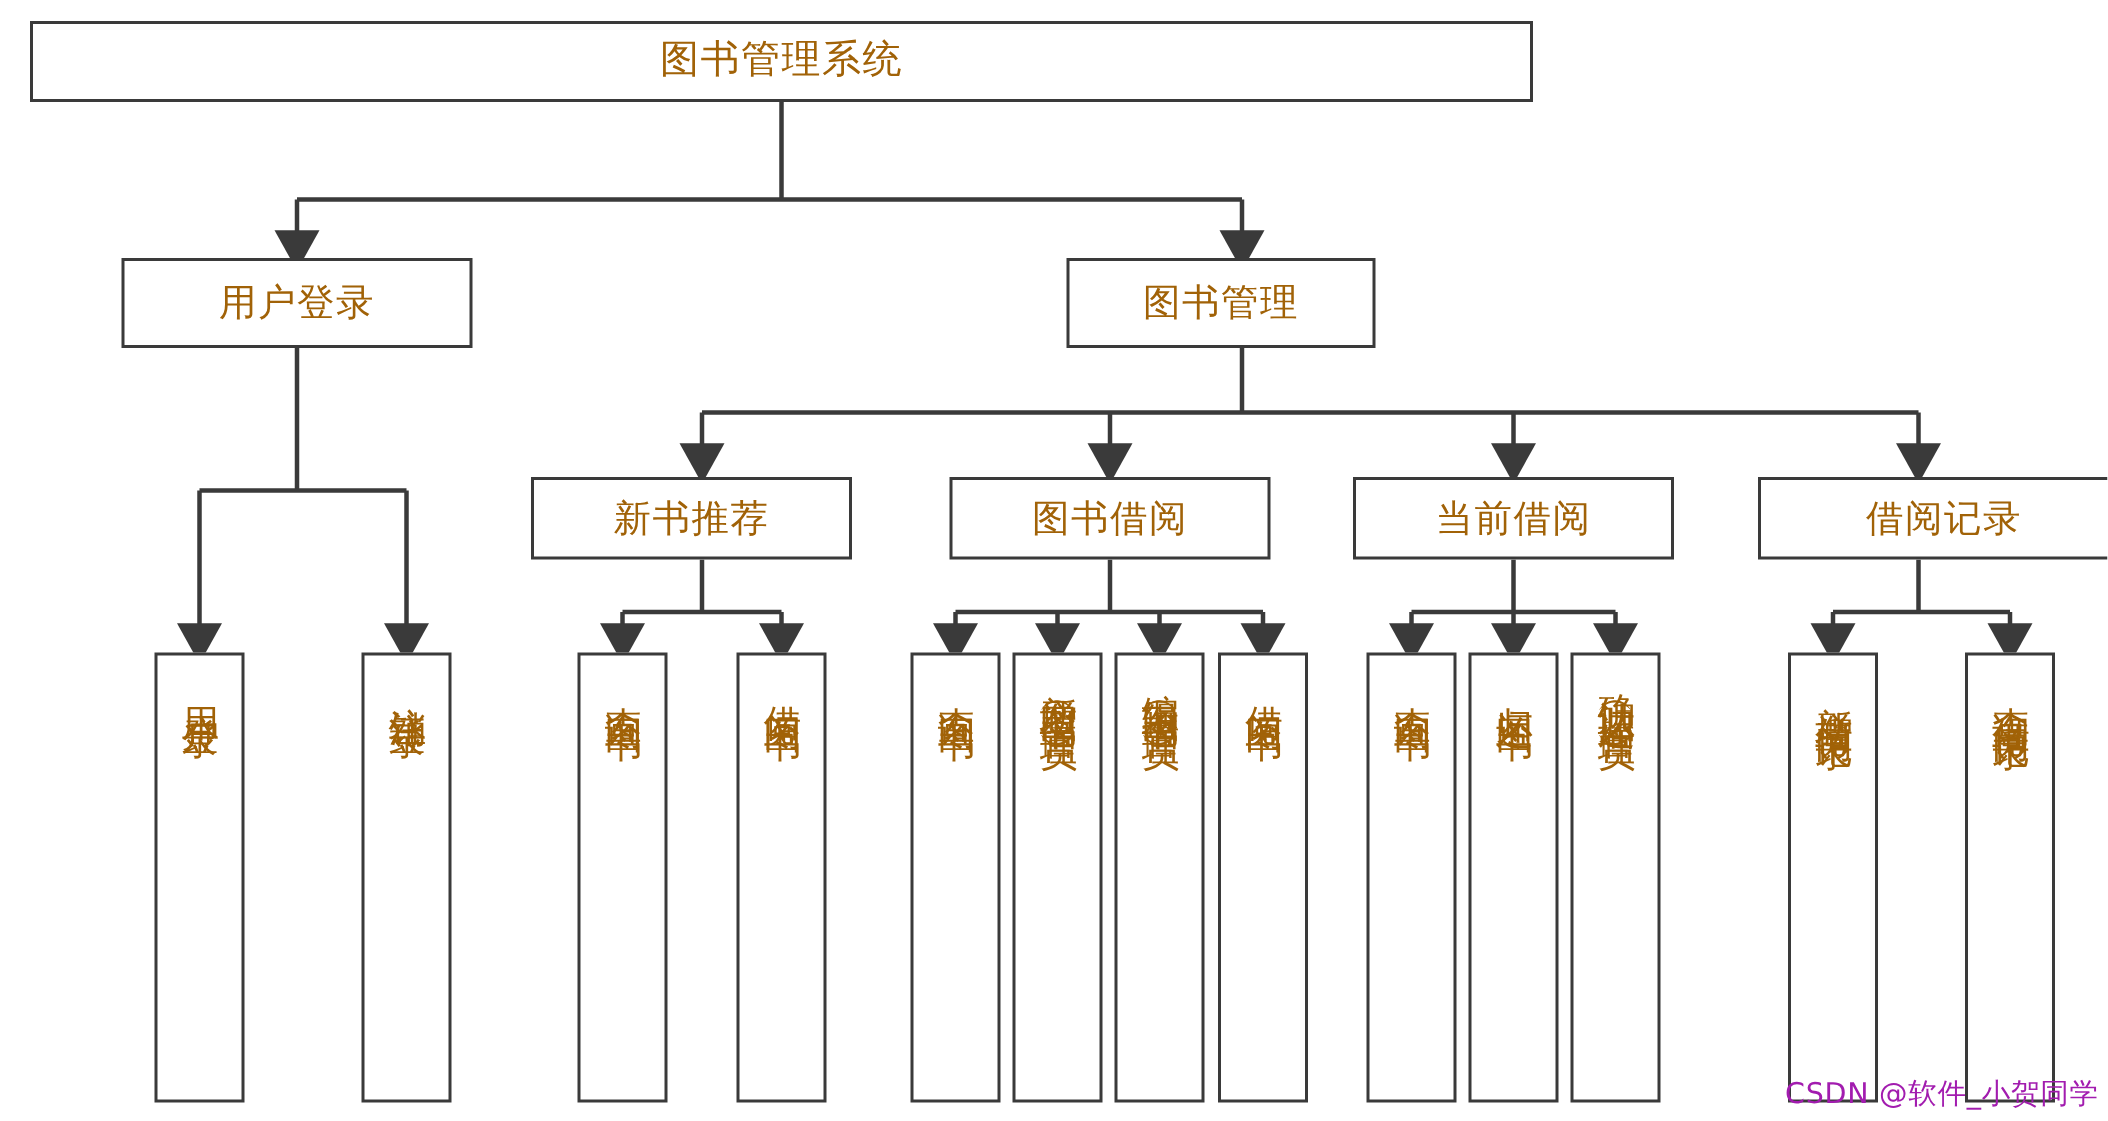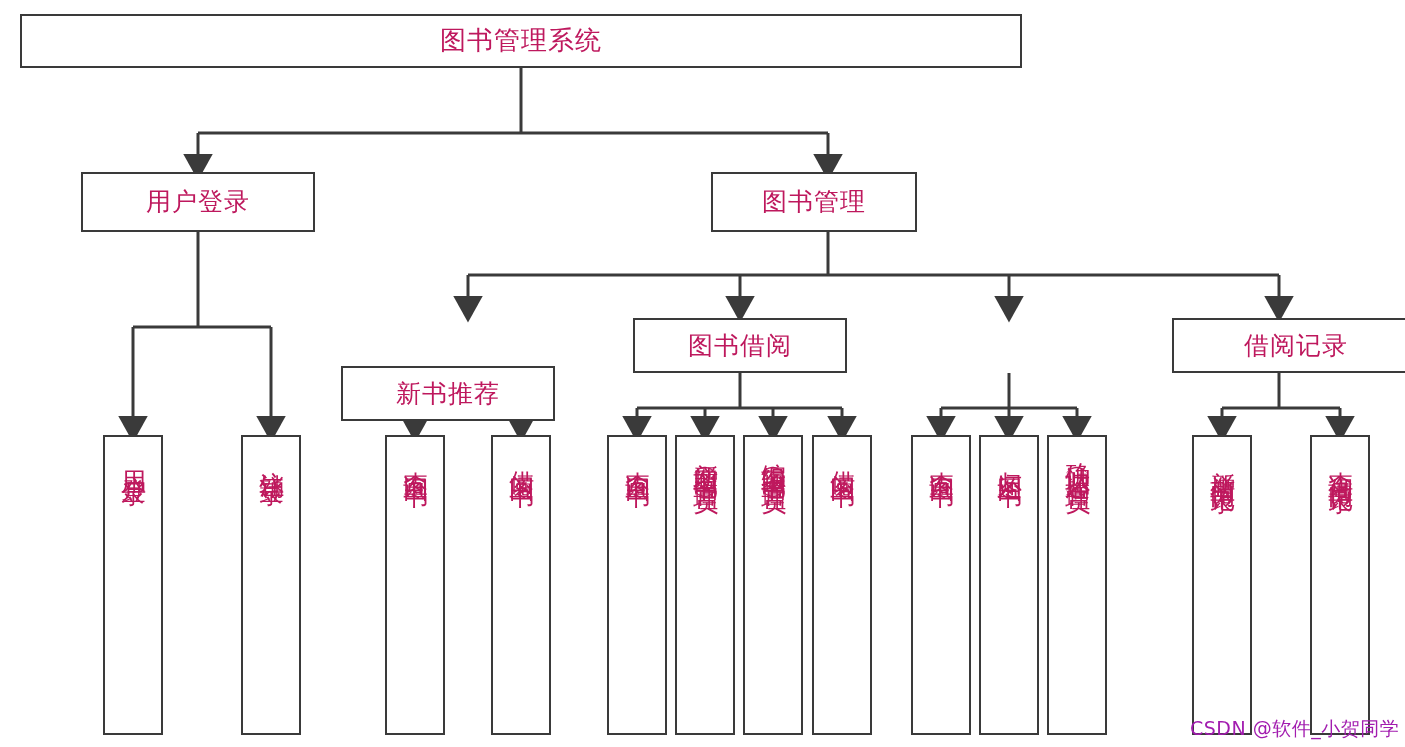--- a/index.html
+++ b/index.html
@@ -28,21 +28,21 @@
   }
   .node {
     position: absolute;
     box-sizing: border-box;
     background: #ffffff;
     border: 2.5px solid #3a3a3a;
     display: flex;
     align-items: center;
     justify-content: center;
     text-align: center;
-    color: #be185d;
+    color: #a16207;
     z-index: 2;
   }
   .node.horiz {
     font-size: 25px;
     line-height: 1.2;
     letter-spacing: 1px;
   }
   .node.vert {
     align-items: flex-start;
     justify-content: center;
@@ -127,25 +127,28 @@
     <span>图书管理系统</span>
   </div>
 
   <div class="node horiz" style="left:81px; top:172px; width:234px; height:60px;">
     <span>用户登录</span>
   </div>
   <div class="node horiz" style="left:711px; top:172px; width:206px; height:60px;">
     <span>图书管理</span>
   </div>
 
-  <div class="node horiz" style="left:341px; top:318px; width:214px; height:55px;margin-top:48px;">
+  <div class="node horiz" style="left:354px; top:318px; width:214px; height:55px;">
     <span>新书推荐</span>
   </div>
   <div class="node horiz" style="left:633px; top:318px; width:214px; height:55px;">
     <span>图书借阅</span>
+  </div>
+  <div class="node horiz" style="left:902px; top:318px; width:214px; height:55px;">
+    <span>当前借阅</span>
   </div>
   <div class="node horiz" style="left:1172px; top:318px; width:248px; height:55px;">
     <span>借阅记录</span>
   </div>
 
   <div class="node vert" style="left:103px; top:435px; width:60px; height:300px;">
     <span class="vtext">用户登录</span>
   </div>
   <div class="node vert" style="left:241px; top:435px; width:60px; height:300px;">
     <span class="vtext">注销登录</span>

